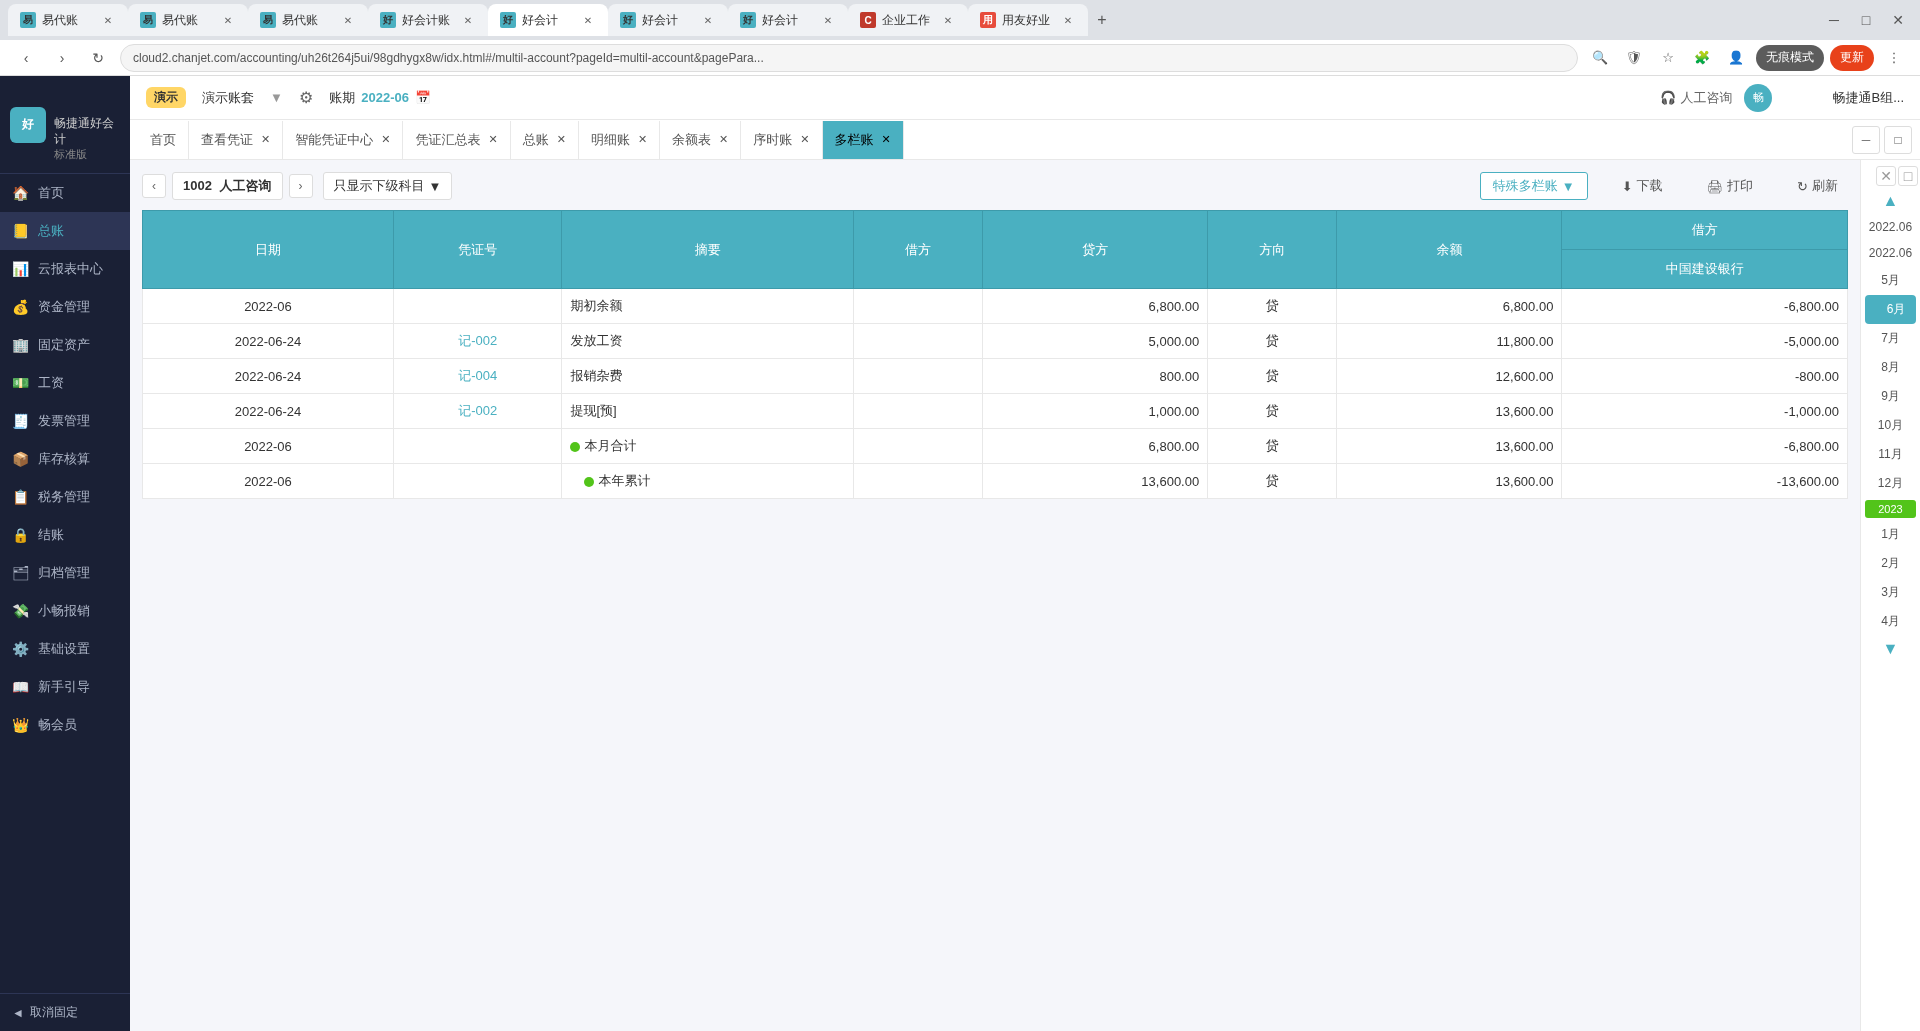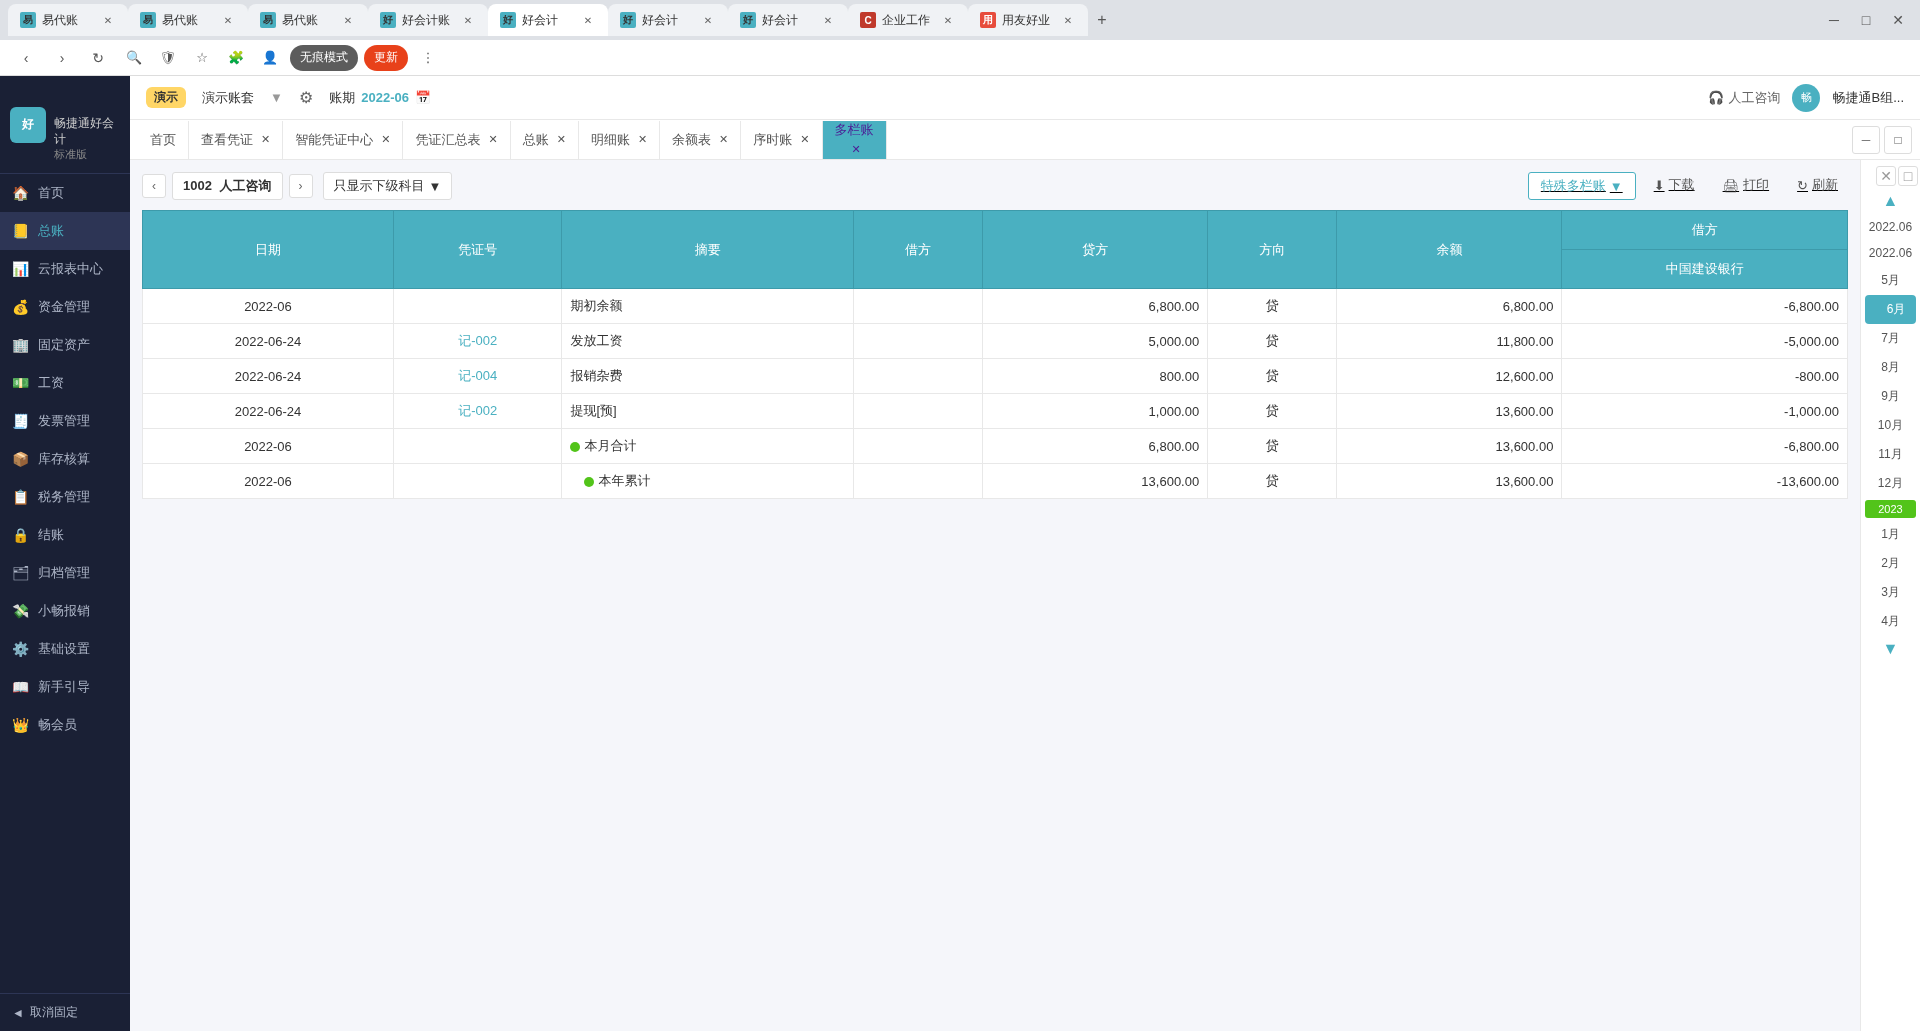--- a/index.html
+++ b/index.html
@@ -44,41 +44,41 @@
     .main-content { flex: 1; display: flex; flex-direction: column; overflow: hidden; background: #f5f6fa; }
 
     
     .top-bar { background: #fff; height: 44px; display: flex; align-items: center; padding: 0 16px; border-bottom: 1px solid #e8e8e8; gap: 16px; }
     .demo-badge { background: #ffd666; color: #333; border-radius: 6px; padding: 2px 8px; font-size: 12px; font-weight: bold; }
     .account-period { display: flex; align-items: center; gap: 6px; font-size: 13px; color: #333; }
     .settings-icon { color: #666; cursor: pointer; font-size: 16px; }
     .top-right { margin-left: auto; display: flex; align-items: center; gap: 12px; }
     .consult-btn { display: flex; align-items: center; gap: 4px; color: #666; font-size: 13px; cursor: pointer; }
     .user-avatar { width: 28px; height: 28px; border-radius: 50%; background: #4ab0c1; display: flex; align-items: center; justify-content: center; color: #fff; font-size: 11px; }
-    .user-name { font-size: 13px; color: #333; cursor: pointer; }
+    .user-name { font-size: 13px; color: #333; cursor: pointer; margin-left: 48px; }
 
     
     .page-tabs { background: #fff; height: 40px; display: flex; align-items: center; border-bottom: 1px solid #e8e8e8; padding: 0 8px; overflow-x: auto; gap: 0; }
     .page-tabs::-webkit-scrollbar { height: 0; }
     .page-tab { display: flex; align-items: center; gap: 4px; padding: 0 12px; height: 38px; cursor: pointer; font-size: 13px; color: #555; border-right: 1px solid #e8e8e8; white-space: nowrap; flex-shrink: 0; }
-    .page-tab.active { color: #4c1d95; background: #4ab0c1; border-radius: 0; flex-direction: column; }
+    .page-tab.active { color: #000000; background: #4ab0c1; border-radius: 0; }
     .page-tab .tab-x { color: inherit; font-size: 11px; margin-left: 4px; }
     .tab-collapse-btn { margin-left: auto; width: 28px; height: 28px; display: flex; align-items: center; justify-content: center; cursor: pointer; color: #666; border: 1px solid #ddd; border-radius: 3px; font-size: 12px; }
 
     
     .content-area { flex: 1; display: flex; overflow: hidden; }
     .ledger-area { flex: 1; overflow: auto; padding: 12px; position: relative; }
 
     
     .ledger-toolbar { display: flex; align-items: center; gap: 10px; margin-bottom: 10px; }
     .account-nav { display: flex; align-items: center; gap: 6px; }
     .nav-arrow { width: 24px; height: 24px; display: flex; align-items: center; justify-content: center; border: 1px solid #ddd; border-radius: 3px; cursor: pointer; color: #666; font-size: 12px; background: #fff; }
     .account-label { font-size: 13px; color: #333; font-weight: bold; background: #fff; padding: 4px 10px; border: 1px solid #ddd; border-radius: 3px; }
     .subcategory-filter { display: flex; align-items: center; gap: 4px; background: #fff; border: 1px solid #ddd; border-radius: 3px; padding: 4px 10px; cursor: pointer; font-size: 13px; color: #333; }
-    .toolbar-right { margin-left: auto; display: flex; align-items: flex-start; gap: 8px; text-decoration: underline; }
+    .toolbar-right { margin-left: auto; display: flex; align-items: center; gap: 24px; }
     .multi-col-btn { border: 1px solid #4ab0c1; color: #4ab0c1; background: #fff; border-radius: 3px; padding: 4px 12px; font-size: 13px; cursor: pointer; display: flex; align-items: center; gap: 4px; }
     .action-btn { display: flex; align-items: center; gap: 4px; padding: 4px 10px; font-size: 13px; color: #555; cursor: pointer; border: none; background: none; }
 
     
     .ledger-table { width: 100%; border-collapse: collapse; background: #fff; border: 1px solid #e0e0e0; }
     .ledger-table th { background: #4ab0c1; color: #fff; padding: 10px 8px; text-align: center; font-size: 13px; font-weight: normal; border: 1px solid #3d9aaa; }
     .ledger-table td { padding: 8px 8px; border: 1px solid #e8e8e8; text-align: center; font-size: 13px; color: #333; }
     .ledger-table .num-cell { text-align: right; }
     .green-dot { display: inline-block; width: 10px; height: 10px; background: #52c41a; border-radius: 50%; margin-right: 4px; vertical-align: middle; }
 
@@ -152,20 +152,23 @@
     <div class="browser-btn">─</div>
     <div class="browser-btn">□</div>
     <div class="browser-btn">✕</div>
   </div>
 </div>
 
 <div class="address-bar">
   <div class="nav-btn">‹</div>
   <div class="nav-btn">›</div>
   <div class="nav-btn">↻</div>
+  <div class="url-bar">
+    <span style="font-size:12px;color:#555;overflow:hidden;white-space:nowrap;text-overflow:ellipsis;">cloud2.chanjet.com/accounting/uh26t264j5ui/98gdhygx8w/idx.html#/multil-account?pageId=multil-account&amp;pagePara...</span>
+  </div>
   <div class="address-actions">
     <div class="addr-btn">🔍</div>
     <div class="addr-btn">🛡</div>
     <div class="addr-btn">☆</div>
     <div class="addr-btn">🧩</div>
     <div class="addr-btn">👤</div>
     <div class="wuhen-btn">
       <span>无痕模式</span>
     </div>
     <div class="update-btn">

